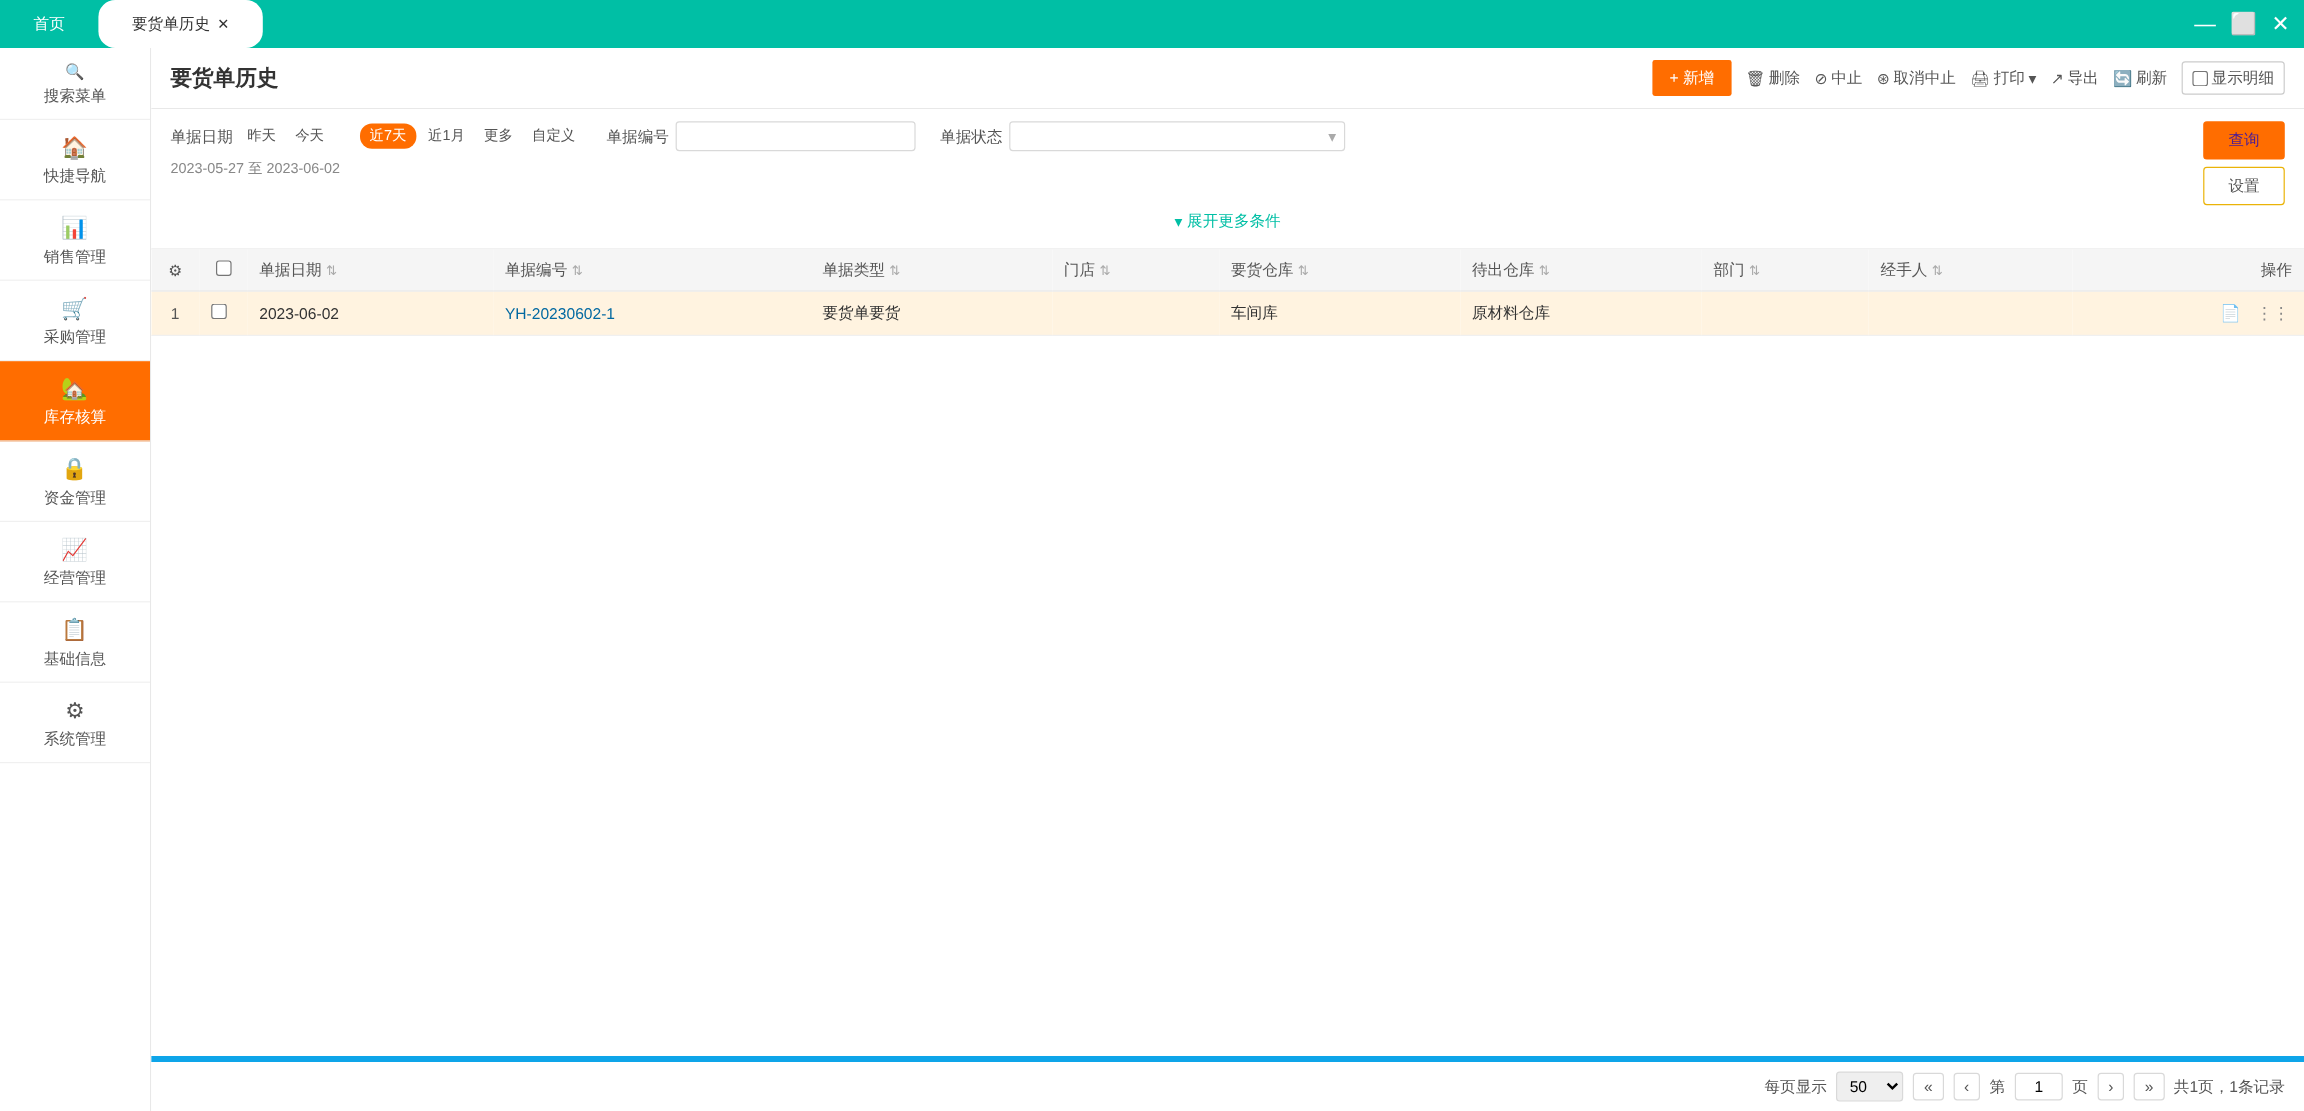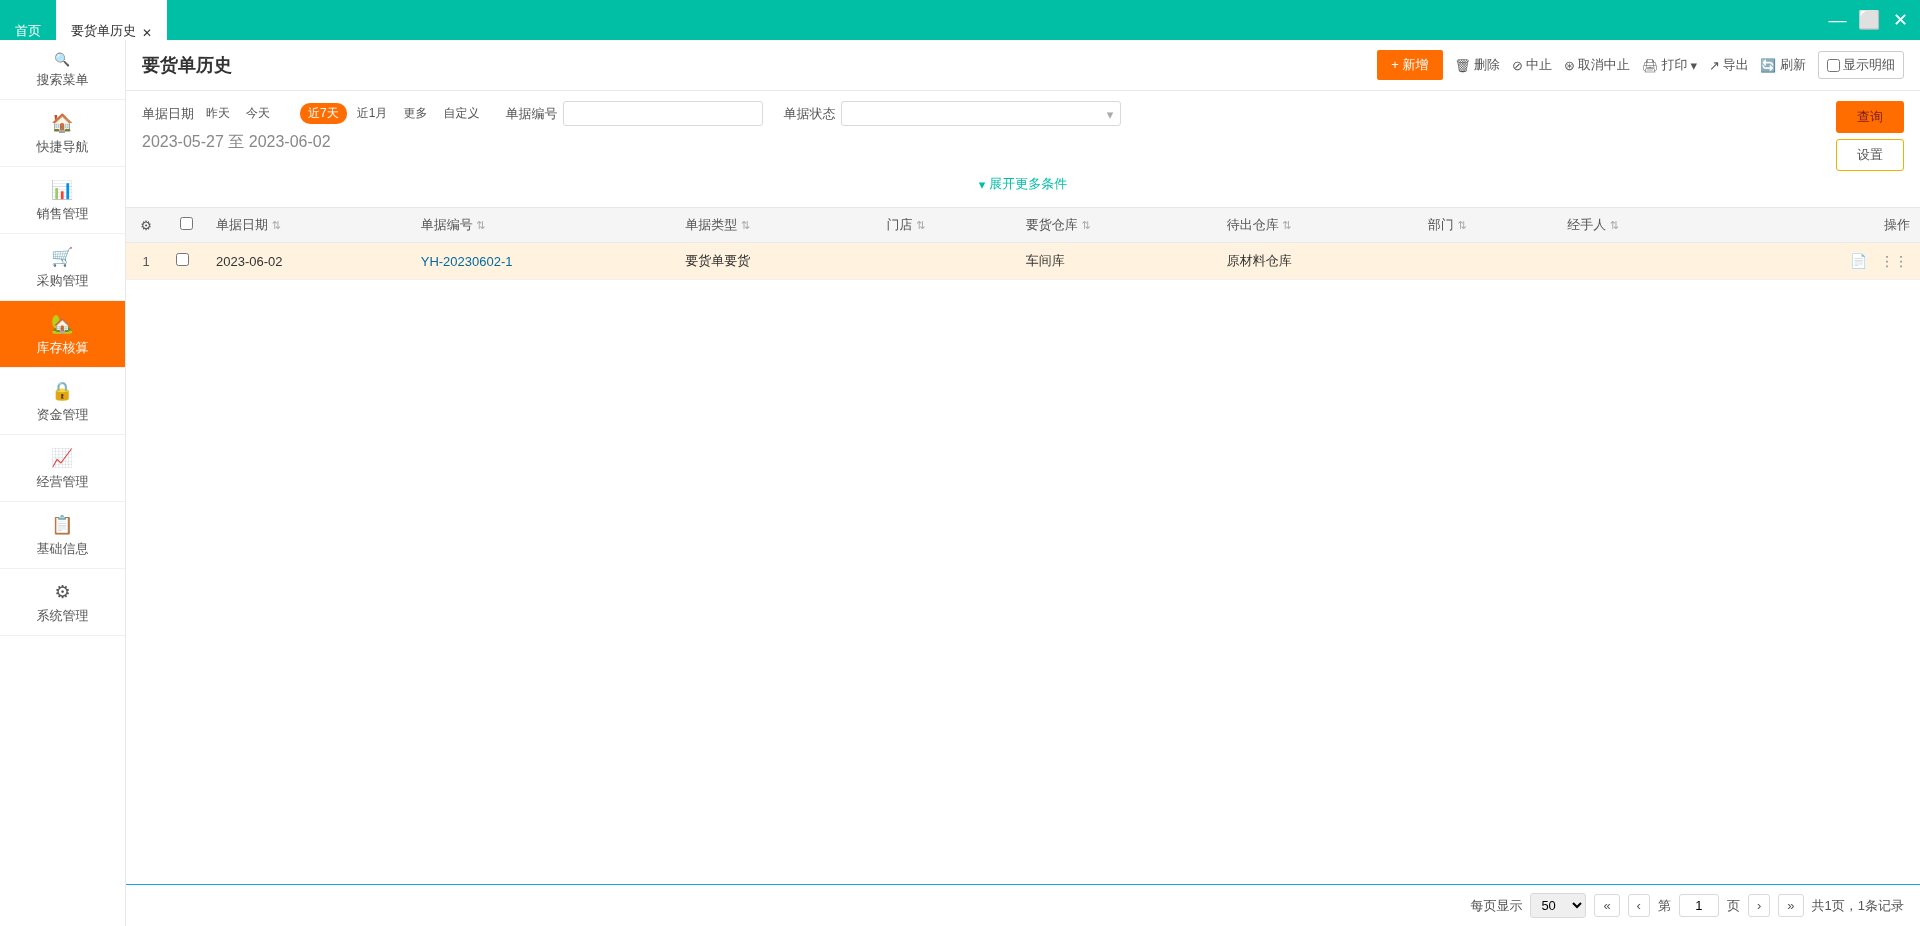--- a/index.html
+++ b/index.html
@@ -15,26 +15,27 @@
       color: white;
       flex-shrink: 0;
     }
     .top-bar-tabs {
       display: flex;
       align-items: stretch;
       height: 100%;
     }
     .tab-item {
       display: flex;
-      align-items: flex-end;
-      padding: 0 15px;
+      align-items: center;
+      padding: 0 28px;
       cursor: pointer;
       font-size: 13px;
       color: white;
       position: relative;
+      border-radius: 14px;
     }
     .tab-item.active {
       background: white;
       color: #333;
     }
     .tab-item .tab-close {
       margin-left: 6px;
       font-size: 12px;
       cursor: pointer;
     }
@@ -177,21 +178,21 @@
     }
     .date-btn.active {
       background: #ff6d00;
       color: white;
       border-radius: 10px;
       padding: 2px 8px;
       margin-left: 20px;
     }
     .date-range {
       color: #888;
-      font-size: 16px;
+      font-size: 12px;
       margin-top: 2px;
     }
     .filter-input {
       border: 1px solid #d9d9d9;
       padding: 4px 8px;
       border-radius: 3px;
       width: 200px;
       font-size: 13px;
     }
     .expand-more {
@@ -268,21 +269,21 @@
       font-size: 13px;
     }
 
     
     .pagination {
       display: flex;
       align-items: center;
       justify-content: flex-end;
       padding: 8px 16px;
       background: white;
-      border-top: 1px solid #0ea5e9;
+      border-top: 5px solid #0ea5e9;
       gap: 8px;
       flex-shrink: 0;
       font-size: 13px;
       color: #555;
     }
     .pagination-btn {
       border: 1px solid #d9d9d9;
       background: white;
       padding: 3px 8px;
       border-radius: 3px;
@@ -315,21 +316,21 @@
       cursor: pointer;
       color: #555;
       border-bottom: 1px solid #f0f0f0;
       font-size: 12px;
       gap: 4px;
     }
 
     
     .query-btn {
       background: #ff6d00;
-      color: #7f1d1d;
+      color: #4c1d95;
       border: none;
       padding: 7px 20px;
       border-radius: 3px;
       cursor: pointer;
       font-size: 13px;
     }
     .settings-btn {
       background: white;
       color: #555;
       border: 1px solid #eab308;

